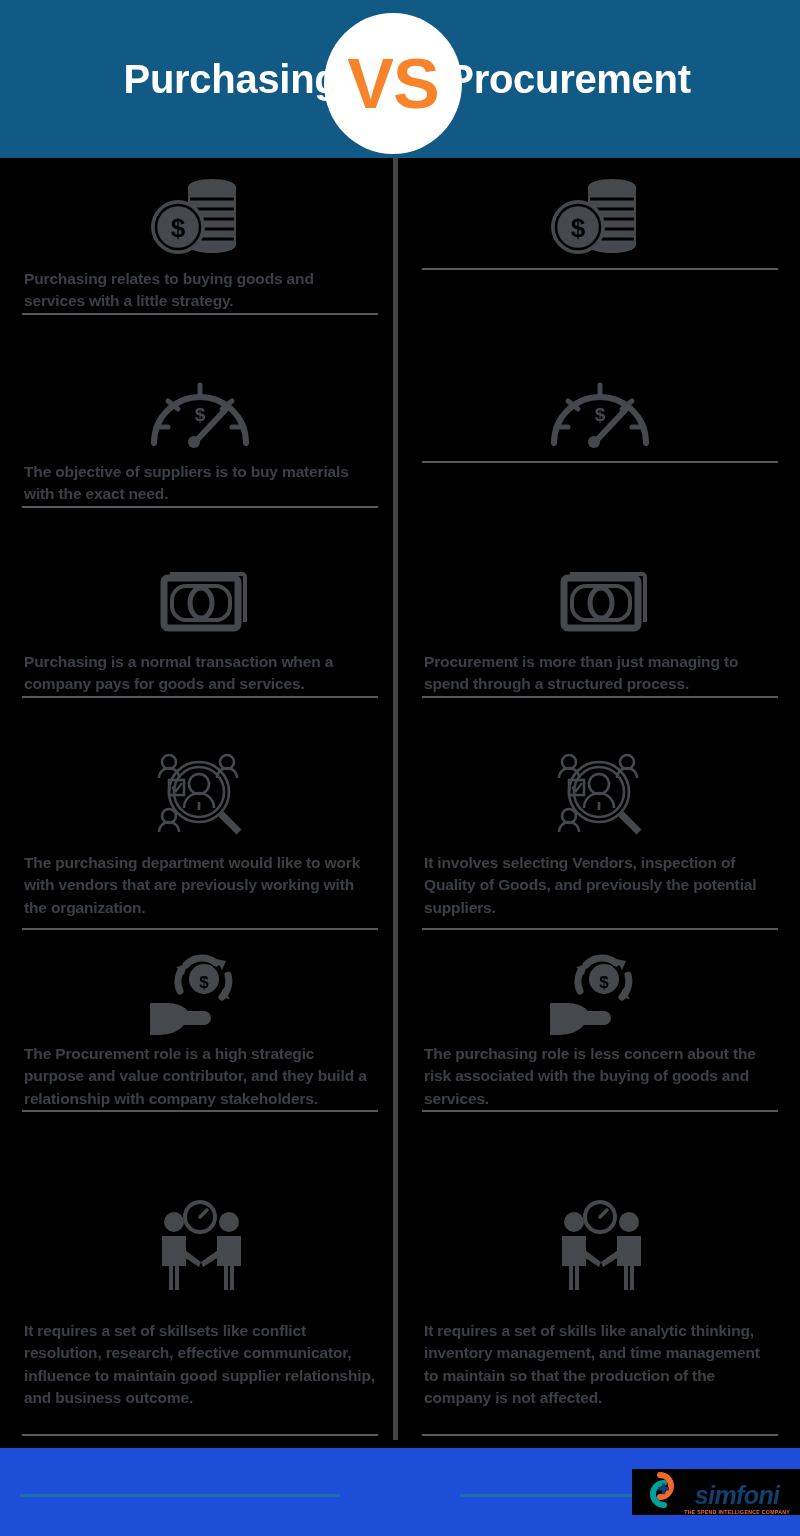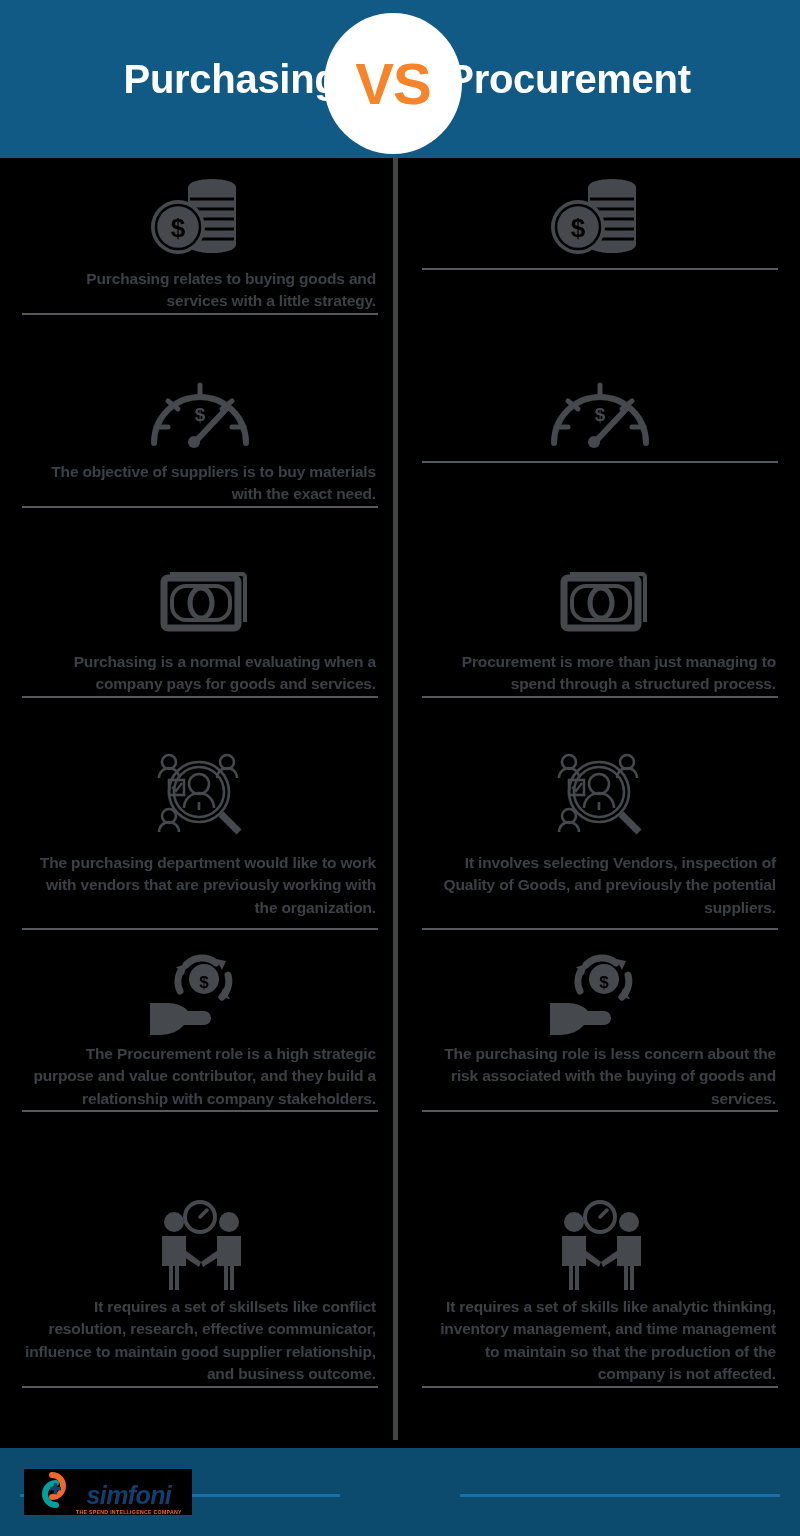--- a/index.html
+++ b/index.html
@@ -47,21 +47,21 @@
     height: 141px;
     background: #FFFFFF;
     border-radius: 50%;
     display: flex;
     align-items: center;
     justify-content: center;
     z-index: 4;
   }
   .vs-text {
     color: #F7832A;
-    font-size: 58px;
+    font-size: 70px;
     font-weight: bold;
     letter-spacing: -1px;
     line-height: 1;
   }
 
   
   .body-area {
     position: relative;
     width: 800px;
     height: 1290px;
@@ -100,21 +100,21 @@
     align-items: center;
     justify-content: center;
     margin-bottom: 4px;
   }
   .cell-icon svg { display: block; }
   .cell-text {
     color: #3C4046;
     font-size: 15.5px;
     font-weight: bold;
     line-height: 1.45;
-    text-align: right;
+    text-align: left;
     letter-spacing: -0.15px;
     padding: 0 2px;
   }
   .cell-sep {
     width: 100%;
     height: 2px;
     background: #56595c;
     margin-top: auto;
   }
   .sep-wrap {
@@ -122,31 +122,31 @@
     display: flex;
     justify-content: center;
   }
 
   
   .row-h1 { height: 193px; }
   .row-h2 { height: 190px; }
   .row-h3 { height: 192px; }
   .row-h4 { height: 200px; gap: 9px; }
   .row-h5 { height: 253px; }
-  .row-h6 { height: 249px; }
+  .row-h6 { height: 249px; gap: 24px; }
 
   
   .footer {
     position: relative;
     width: 800px;
     height: 88px;
-    background: #0c4a6e;
+    background: #1d4ed8;
     display: flex;
     align-items: center;
-    justify-content: flex-start;
+    justify-content: flex-end;
     padding-left: 24px;
   }
   .footer-rule {
     position: absolute;
     top: 46px;
     height: 3px;
     background: #1A6FA8;
   }
   .footer-rule.left  { left: 20px;  width: 320px; }
   .footer-rule.right { right: 20px; width: 320px; }
@@ -246,21 +246,21 @@
 
         <div class="cell row-h3">
           <div class="cell-icon">
             <svg width="104" height="74" viewBox="0 0 104 74" fill="none" stroke="#45484C">
               <rect x="16" y="14" width="74" height="50" rx="4" stroke-width="7"></rect>
               <rect x="24" y="22" width="58" height="34" rx="14" stroke-width="4"></rect>
               <ellipse cx="53" cy="39" rx="11" ry="15" stroke-width="5"></ellipse>
               <path d="M22 10 H94 A3 3 0 0 1 97 13 V58" stroke-width="4"></path>
             </svg>
           </div>
-          <div class="cell-text">Purchasing is a normal evaluating when a company pays for goods and services.</div>
+          <div class="cell-text">Purchasing is a normal transaction when a company pays for goods and services.</div>
           <div class="sep-wrap">
               <div class="cell-sep"></div>
             </div>
         </div>
 
         <div class="cell row-h4">
           <div class="cell-icon">
             <svg width="106" height="90" viewBox="0 0 106 90" fill="none" stroke="#45484C" stroke-width="2.6">
               <circle cx="22" cy="14" r="7"></circle>
                 <path d="M12 30 a10 10 0 0 1 20 0"></path>

